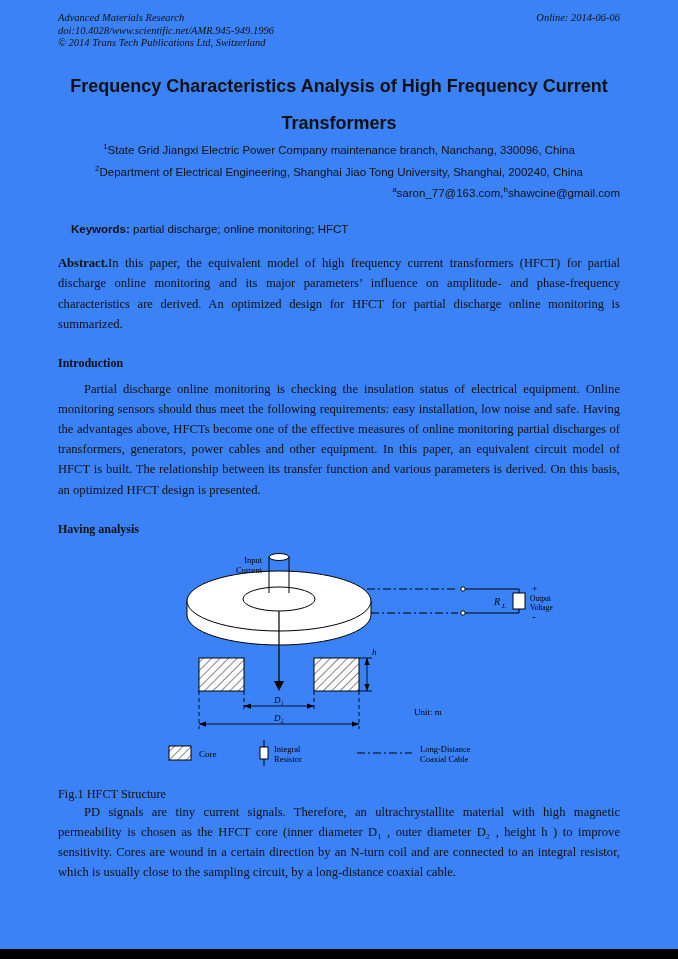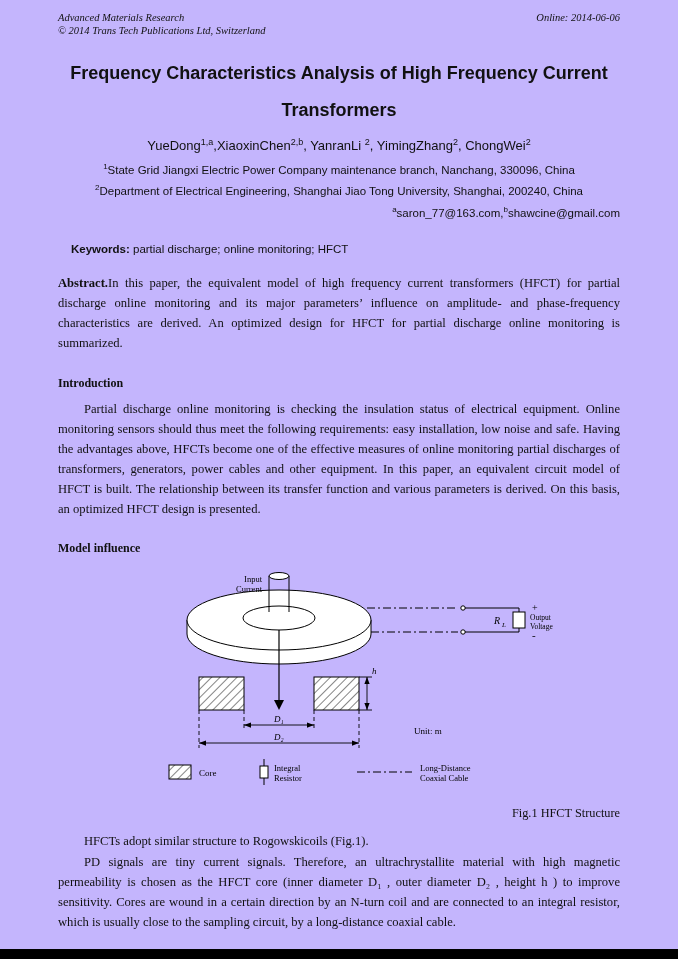--- a/index.html
+++ b/index.html
@@ -1,20 +1,20 @@
 <!DOCTYPE html>
 <html><head>
 <meta charset="utf-8">
 <style>
   html,body{margin:0;padding:0;background:#888;}
   .page{
     position:relative;
     width:678px;height:959px;
     margin:0 auto;
-    background:#c4b5fd;
+    background:#3b82f6;
     font-family:"Liberation Serif", serif;
     color:#111;
     overflow:hidden;
   }
   .content{padding:12px 58px 0 58px;}
   
   .hdr{font-style:italic;font-size:10.5px;line-height:1.2;}
   .hdr-row1{display:flex;justify-content:space-between;}
   
   .title{font-family:"Liberation Sans", sans-serif;font-weight:bold;font-size:18px;text-align:center;}
@@ -33,59 +33,57 @@
   .para{font-size:12.6px;line-height:1.6;text-align:justify;}
   .abstract{margin-top:18px;}
   .abstract b{font-weight:bold;}
   .sec-head{font-size:12px;font-weight:bold;margin-top:22px;}
   .indent{text-indent:26px;}
   .body-p{margin-top:8px;}
   .tight{margin-top:10px;}
   
   .figure{margin-top:6px;text-align:center;}
   .figure svg{display:inline-block;}
-  .fig-caption{font-size:12.3px;text-align:right;margin-top:2px;}
+  .fig-caption{font-size:12.3px;text-align:left;margin-top:2px;}
   
   .bottom-strip{position:absolute;left:0;bottom:0;width:100%;height:10px;background:#000;}
   .svg-label{font-family:"Liberation Serif", serif;}
 </style>
 </head>
 <body>
 
 <div class="page">
   <div class="content">
 
     <div class="hdr">
       <div class="hdr-row1">
         <span>Advanced Materials Research</span>
         <span>Online: 2014-06-06</span>
       </div>
+      <div>doi:10.4028/www.scientific.net/AMR.945-949.1996</div>
       <div>© 2014 Trans Tech Publications Ltd, Switzerland</div>
     </div>
 
     <div class="title title-l1">Frequency Characteristics Analysis of High Frequency Current</div>
     <div class="title title-l2">Transformers</div>
 
-    <div class="authors">
-      <span>YueDong</span><sup>1,a</sup><span>,XiaoxinChen</span><sup>2,b</sup><span>, YanranLi </span><sup>2</sup><span>, YimingZhang</span><sup>2</sup><span>, ChongWei</span><sup>2</sup>
-    </div>
 
     <div class="affil"><sup>1</sup><span>State Grid Jiangxi Electric Power Company maintenance branch, Nanchang, 330096, China</span></div>
     <div class="affil"><sup>2</sup><span>Department of Electrical Engineering, Shanghai Jiao Tong University, Shanghai, 200240, China</span></div>
 
     <div class="emails"><sup>a</sup><span>saron_77@163.com,</span><sup>b</sup><span>shawcine@gmail.com</span></div>
 
     <div class="keywords"><b>Keywords:</b><span> partial discharge; online monitoring; HFCT</span></div>
 
     <div class="para abstract"><b>Abstract.</b><span>In this paper, the equivalent model of high frequency current transformers (HFCT) for partial discharge online monitoring and its major parameters’ influence on amplitude- and phase-frequency characteristics are derived. An optimized design for HFCT for partial discharge online monitoring is summarized.</span></div>
 
     <div class="sec-head">Introduction</div>
     <div class="para indent body-p">Partial discharge online monitoring is checking the insulation status of electrical equipment. Online monitoring sensors should thus meet the following requirements: easy installation, low noise and safe. Having the advantages above, HFCTs become one of the effective measures of online monitoring partial discharges of transformers, generators, power cables and other equipment. In this paper, an equivalent circuit model of HFCT is built. The relationship between its transfer function and various parameters is derived. On this basis, an optimized HFCT design is presented.</div>
 
-    <div class="sec-head">Model influence</div>
+    <div class="sec-head">Having analysis</div>
 
     <div class="figure">
       <svg width="450" height="238" viewBox="0 0 450 238">
         <defs>
           <pattern id="hatch" width="6" height="6" patternUnits="userSpaceOnUse" patternTransform="rotate(45)">
             <rect width="6" height="6" fill="#fff"></rect>
             <line x1="0" y1="0" x2="0" y2="6" stroke="#333" stroke-width="1.2"></line>
           </pattern>
           <marker id="arr" viewBox="0 0 8 6" refX="8" refY="3" markerWidth="8" markerHeight="6" orient="auto-start-reverse">
             <path d="M0,0 L8,3 L0,6 z" fill="#000"></path>
@@ -158,19 +156,18 @@
         <text class="svg-label" x="160" y="209" font-size="8.5">Integral</text>
         <text class="svg-label" x="160" y="219" font-size="8.5">Resistor</text>
 
         <line x1="243" y1="210" x2="298" y2="210" stroke="#000" stroke-width="1" stroke-dasharray="8 3 2 3"></line>
         <text class="svg-label" x="306" y="209" font-size="8.5">Long-Distance</text>
         <text class="svg-label" x="306" y="219" font-size="8.5">Coaxial Cable</text>
       </svg>
       <div class="fig-caption">Fig.1 HFCT Structure</div>
     </div>
 
-    <div class="para indent tight">HFCTs adopt similar structure to Rogowskicoils (Fig.1).</div>
     <div class="para indent">PD signals are tiny current signals. Therefore, an ultrachrystallite material with high magnetic permeability is chosen as the HFCT core (inner diameter D₁ , outer diameter D₂ , height h ) to improve sensitivity. Cores are wound in a certain direction by an N-turn coil and are connected to an integral resistor, which is usually close to the sampling circuit, by a long-distance coaxial cable.</div>
 
   </div>
 
   <div class="bottom-strip"></div>
 </div>
 
 </body></html>

